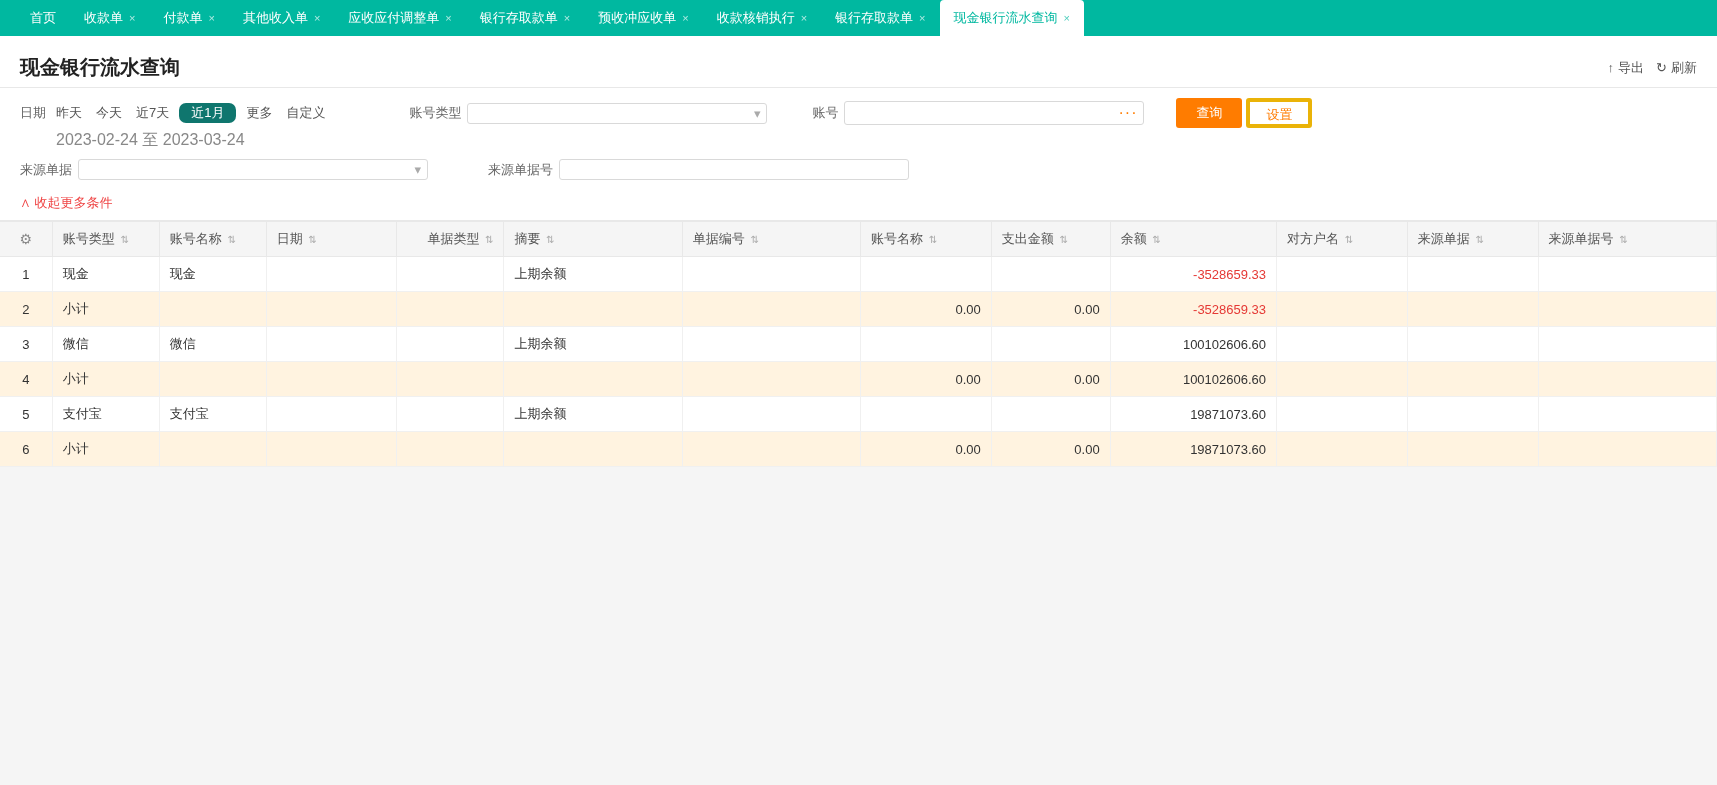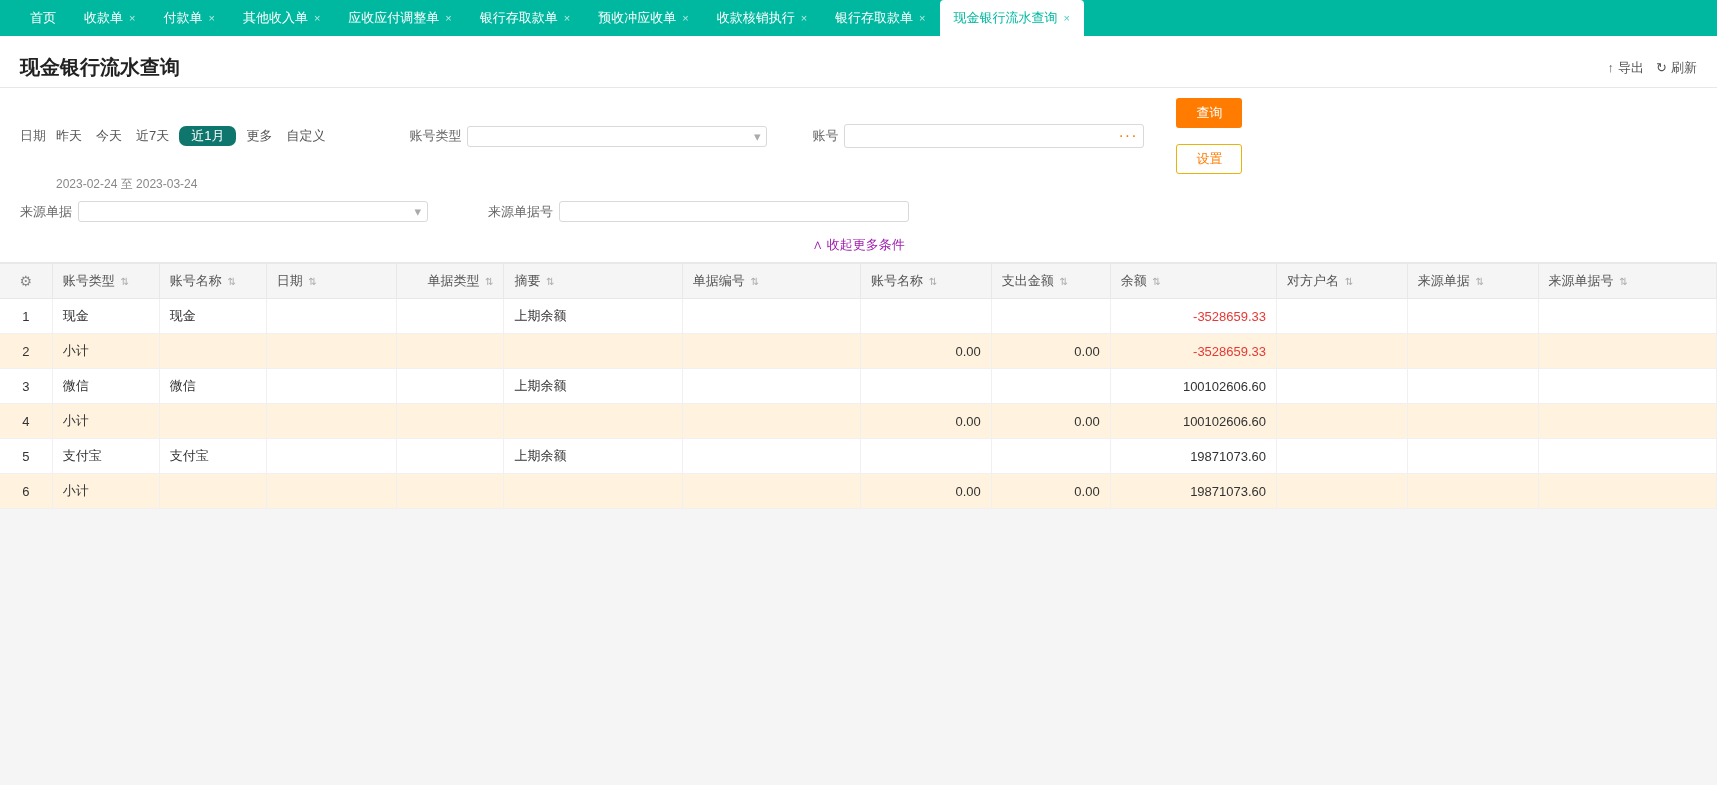--- a/index.html
+++ b/index.html
@@ -97,21 +97,21 @@
       padding: 2px 4px;
     }
     .date-btn.active {
       background: #0f766e;
       color: #fff;
       border-radius: 7px;
       padding: 1px 12px;
     }
     .date-range {
       color: #888;
-      font-size: 12px;
+      font-size: 16px;
       margin-left: 6px;
     }
     .filter-input-wrap {
       display: flex;
       align-items: center;
       border: 1px solid #d9d9d9;
       border-radius: 3px;
       padding: 2px 6px;
       min-width: 200px;
       background: #fff;
@@ -155,37 +155,35 @@
       border: none;
       border-radius: 3px;
       padding: 5px 20px;
       cursor: pointer;
       font-size: 13px;
       height: 30px;
     }
     .btn-settings {
       background: #fff;
       color: #ff7c00;
-      border: 1px solid #eab308;
+      border: 4px solid #eab308;
       border-radius: 3px;
       padding: 4px 16px;
       cursor: pointer;
       font-size: 13px;
       height: 30px;
     }
     .action-btns {
       display: flex;
-      flex-direction: column;
-      gap: 16px;
+      gap: 4px;
       margin-left: 12px;
     }
     .collapse-bar {
-      text-align: center;
       padding: 4px 0 8px 0;
-      color: #a21caf;
+      color: #ef4444;
       cursor: pointer;
       font-size: 12px;
     }
 
     
     .table-wrap {
       background: #fff;
       margin: 0;
       overflow: auto;
     }

